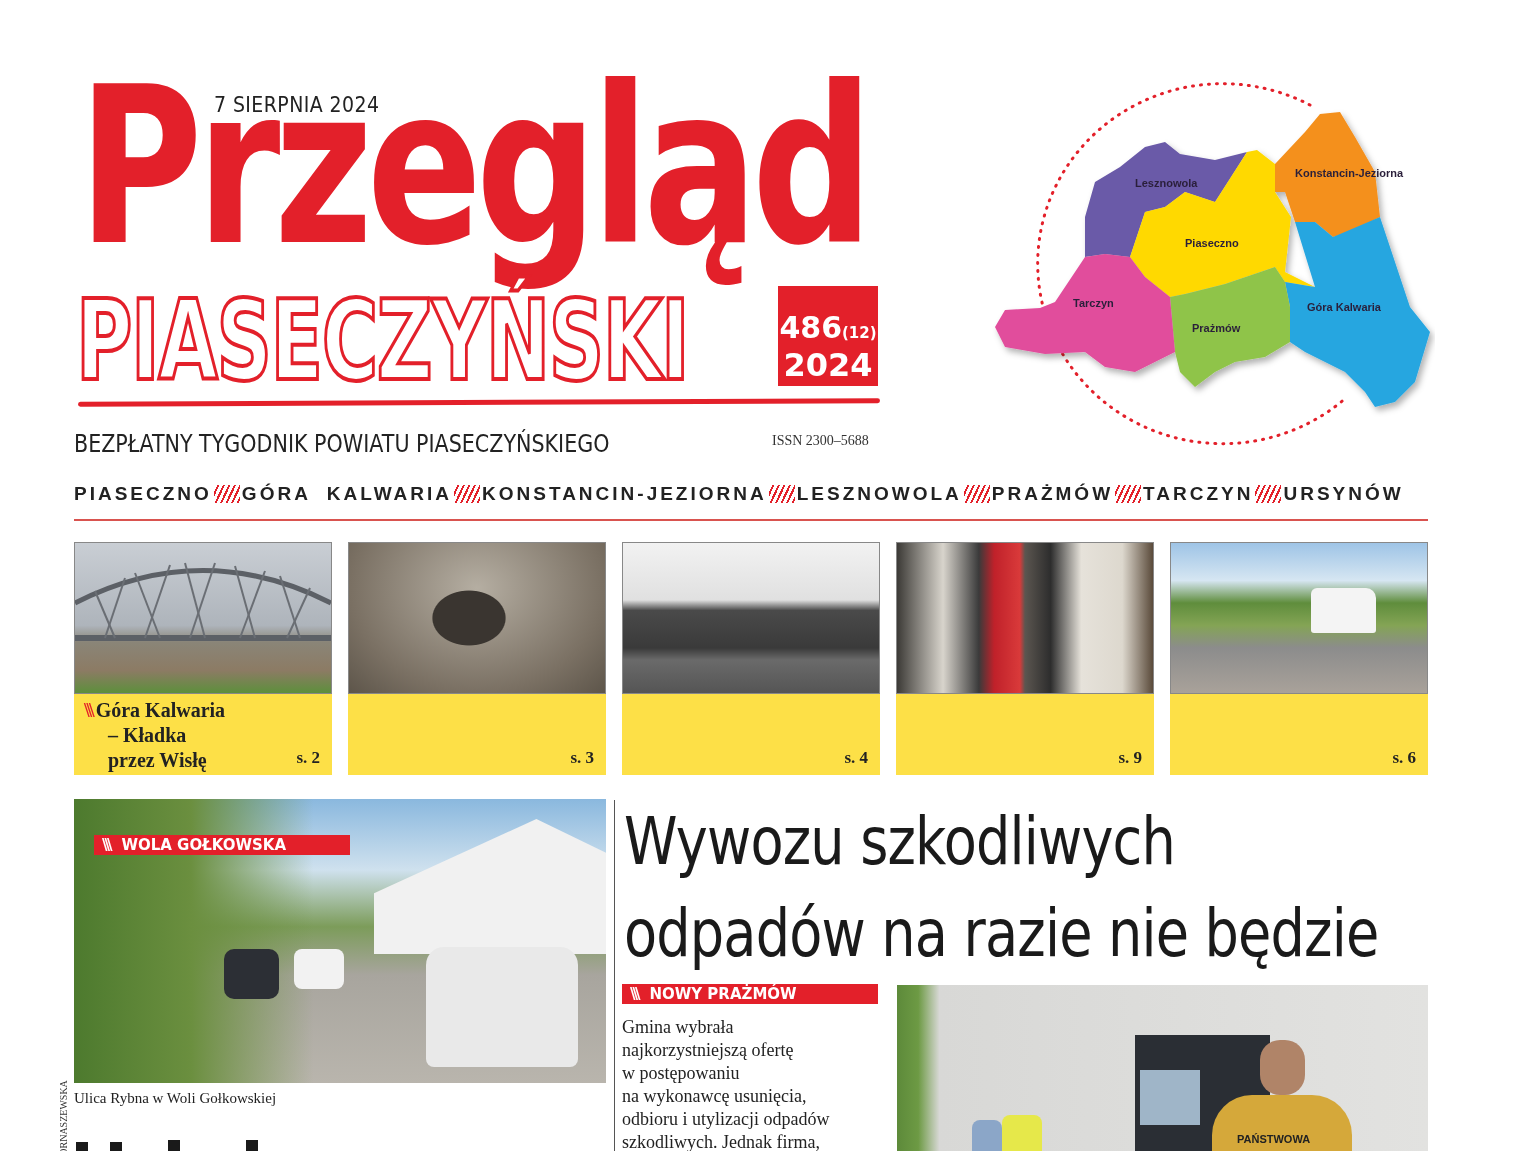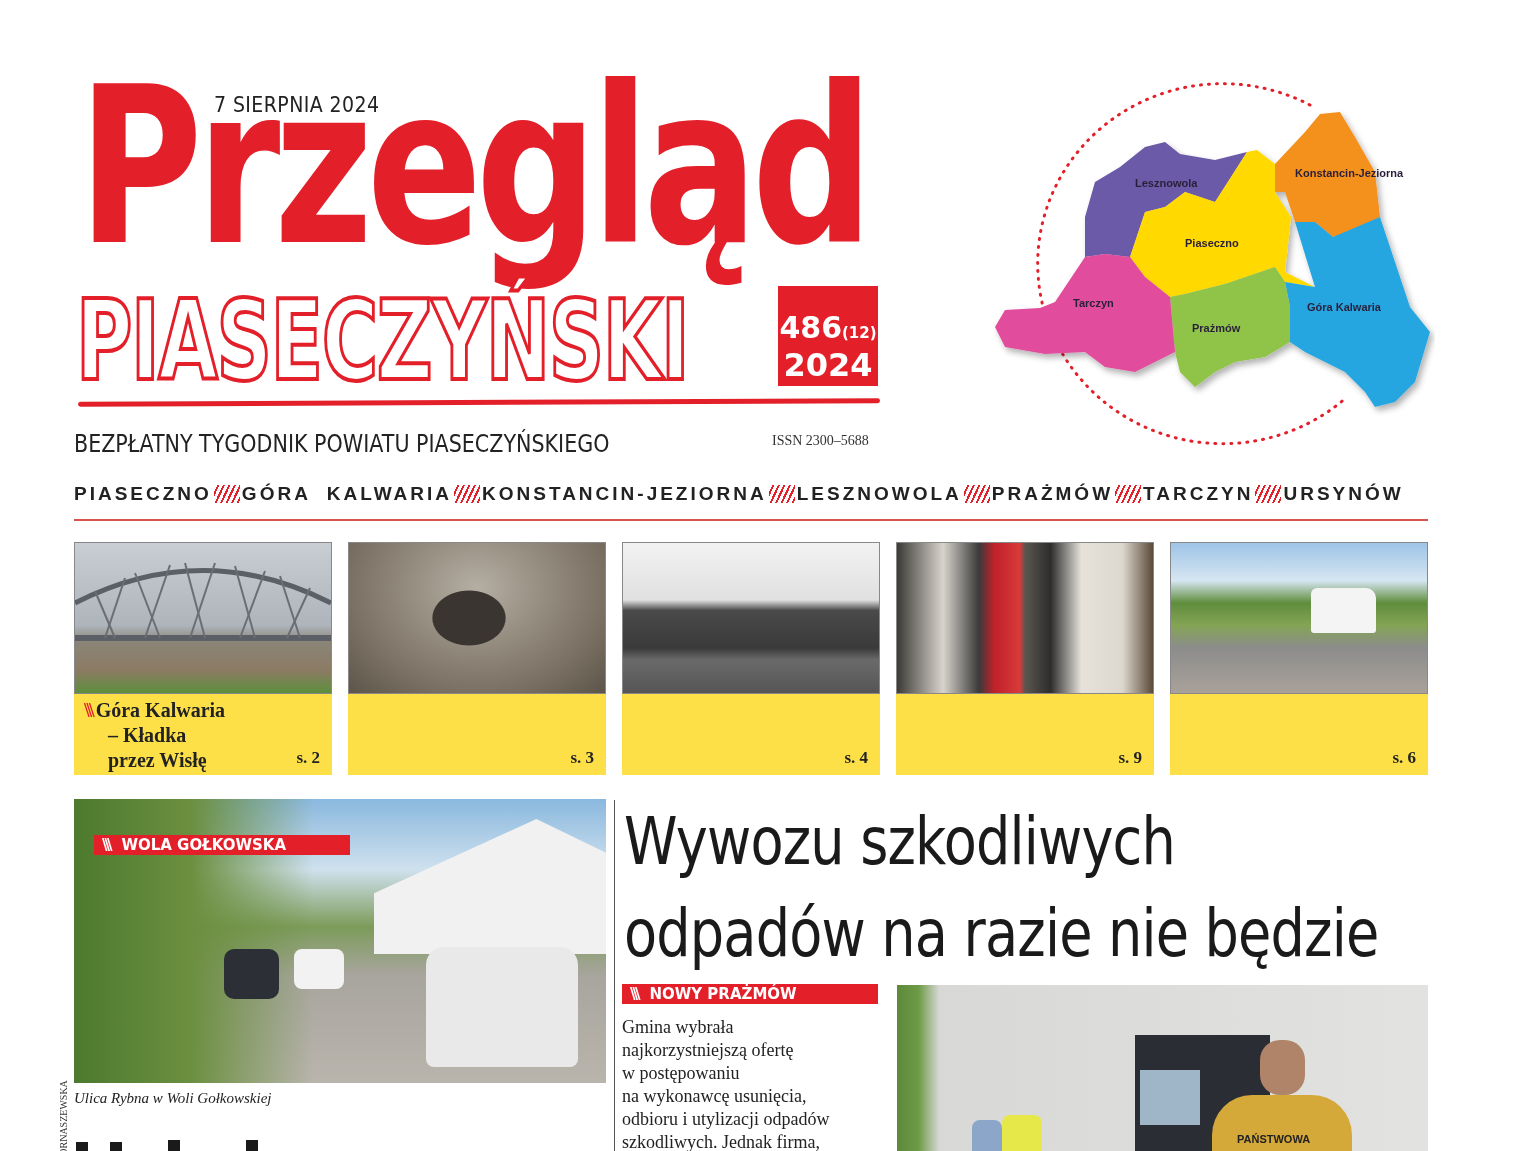--- a/index.html
+++ b/index.html
@@ -28,21 +28,21 @@
   .teaser .img{width:256px;height:150px;border:1px solid #888;}
   .teaser .cap{position:absolute;left:10px;top:156px;font-family:"Liberation Serif",serif;font-weight:700;font-size:20px;line-height:25px;color:#222;width:230px;}
   .teaser .cap .slashes{color:#e3202a;letter-spacing:-3px;margin-right:4px;font-weight:900;}
   .teaser .cap .ind{padding-left:24px;display:block;}
   .teaser .page{position:absolute;right:12px;top:206px;font-family:"Liberation Serif",serif;font-weight:700;font-size:17px;color:#222;}
   
   .mainphoto{left:74px;top:799px;width:532px;height:284px;overflow:hidden;}
   .kicker{position:absolute;height:20px;background:#e3202a;color:#fff;font-weight:700;font-size:15px;line-height:20px;font-family:"DejaVu Sans",sans-serif;padding-left:8px;}
   .kicker .sl{letter-spacing:-3px;margin-right:12px;}
   .photo-credit{left:58px;top:930px;font-size:10px;color:#333;transform:rotate(-90deg);transform-origin:left top;font-family:"Liberation Serif",serif;white-space:nowrap;}
-  .caption{left:74px;top:1090px;font-size:15px;font-style:italic;font-family:"Liberation Serif",serif;color:#222;}
+  .caption{left:74px;top:1090px;font-size:15px;font-family:"Liberation Serif",serif;color:#222;}
   .col-divider{left:614px;top:800px;width:1px;height:351px;background:#555;}
   .headline{left:624px;top:796px;font-size:66px;line-height:92px;font-family:"DejaVu Sans",sans-serif;color:#1a1a1a;transform:scaleX(.82);transform-origin:left top;white-space:nowrap;letter-spacing:-1px;}
   .body-text{left:622px;top:1016px;width:260px;font-family:"Liberation Serif",serif;font-size:18px;line-height:23px;color:#222;}
   .body-text span{display:block;white-space:nowrap;}
   .secondphoto{left:897px;top:985px;width:531px;height:166px;overflow:hidden;}
   .cut-headline{left:76px;top:1140px;height:11px;width:200px;overflow:hidden;}
 </style>
 </head>
 <body>
 

